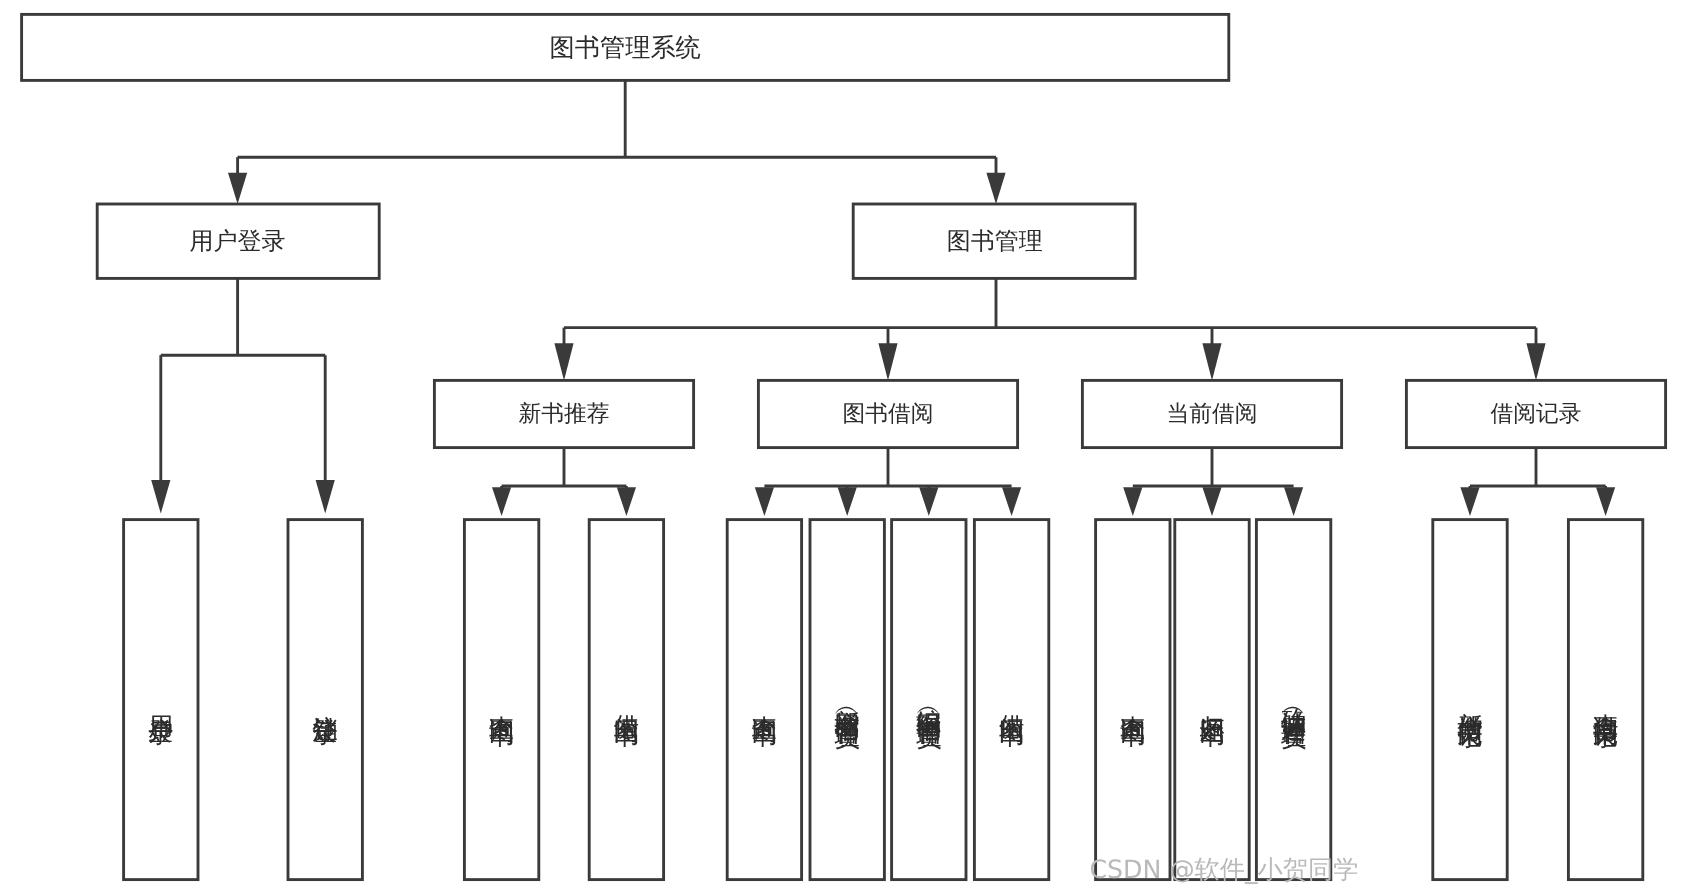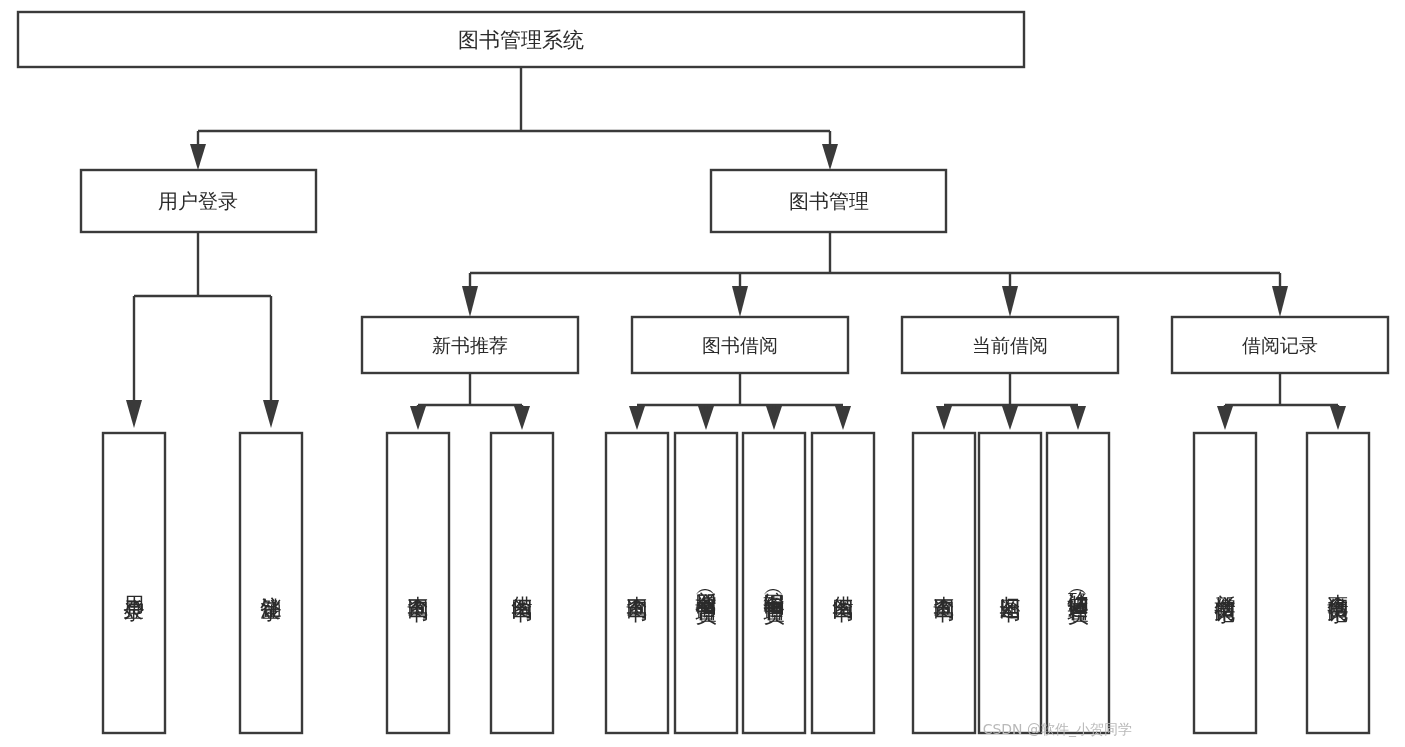--- a/index.html
+++ b/index.html
@@ -58,21 +58,21 @@
   }
   .arrowhead {
     fill: #3a3a3a;
     stroke: none;
   }
   .watermark {
     position: absolute;
     right: 14px;
     bottom: 8px;
     font-family: "DejaVu Sans", "Liberation Sans", sans-serif;
-    font-size: 14px;
+    font-size: 21px;
     color: #b9b9b9;
     white-space: nowrap;
     user-select: none;
   }
 </style>
 </head>
 <body>
 
 <div id="diagram-root">
   <svg class="diagram" viewBox="0 0 1405 747" xmlns="http://www.w3.org/2000/svg">

